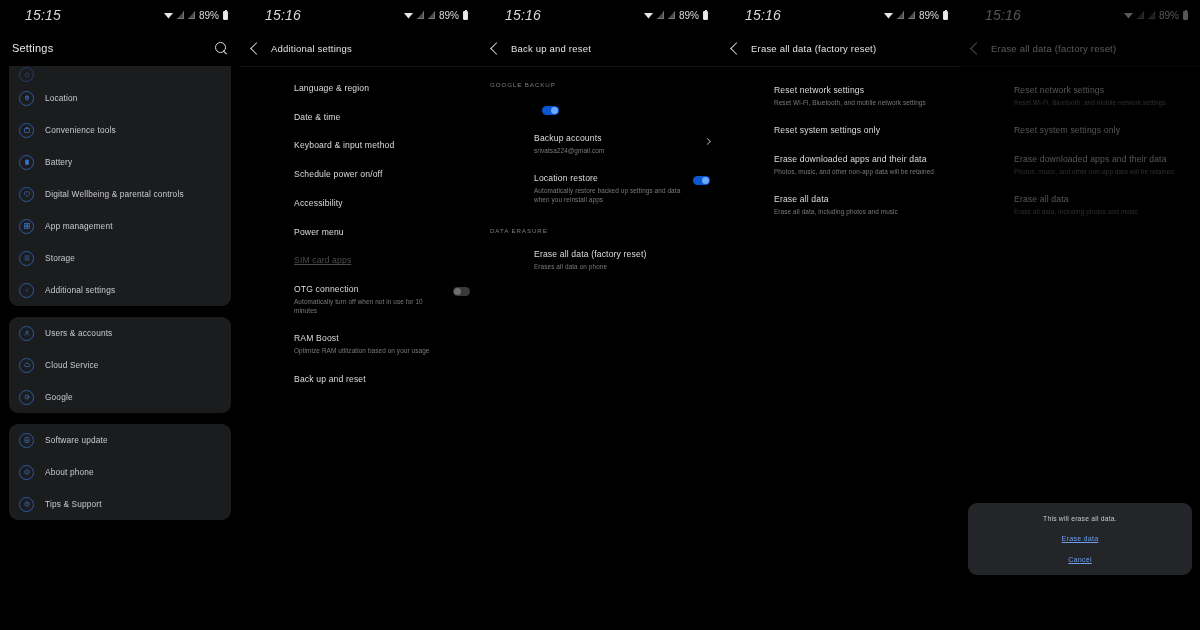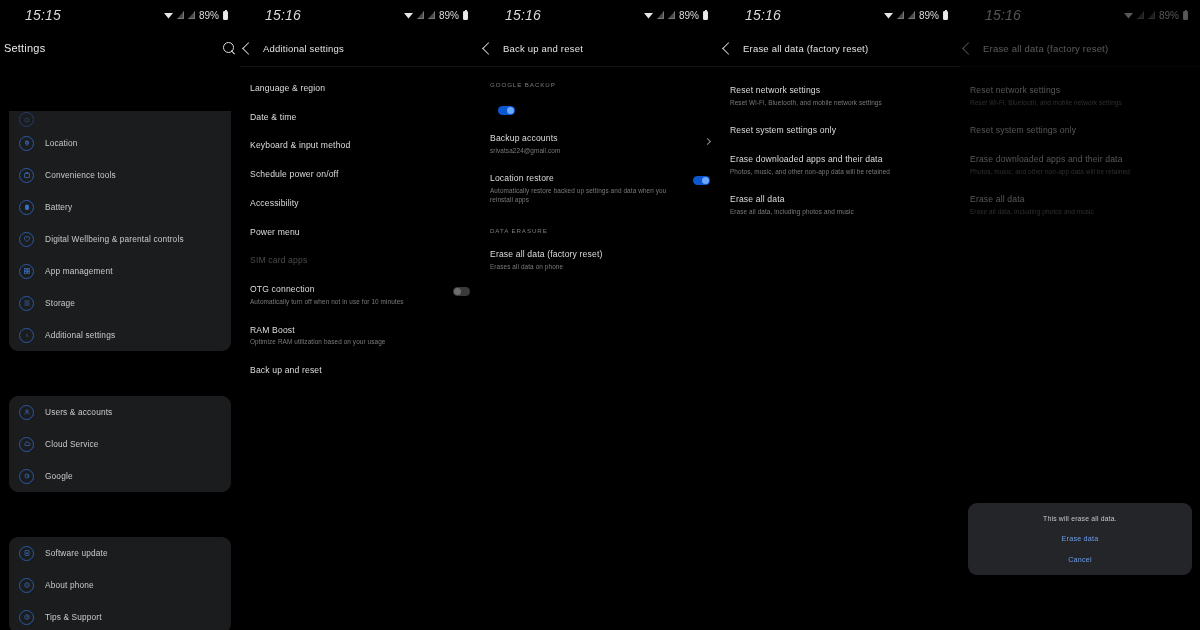--- a/index.html
+++ b/index.html
@@ -52,21 +52,21 @@
   }
   .ico-batt::before {
     content: ""; position: absolute;
     top: -2px; left: 1px; width: 2px; height: 1px; background: #e0e0e0;
   }
 
   
   .appbar {
     height: 36px;
     display: flex; align-items: center;
-    padding: 0 4px;
+    padding: 0 12px;
     position: relative;
   }
   .appbar-title-lg { font-size: 11px; color: #e9e9e9; letter-spacing: .2px; }
   .back-chevron {
     width: 9px; height: 9px;
     border-left: 1.3px solid #cfcfcf;
     border-bottom: 1.3px solid #cfcfcf;
     transform: rotate(45deg);
     margin-right: 10px;
     flex: none;
@@ -88,21 +88,20 @@
     background: #dcdcdc; transform: rotate(45deg); transform-origin: left center;
   }
 
   
   .home-list { padding: 0 9px; }
   .card {
     background: #1b1c1e;
     border-radius: 9px;
     margin-bottom: 11px;
     overflow: hidden;
-    margin-top: 45px;
   }
   .card.clipped-top { border-top-left-radius: 0; border-top-right-radius: 0; }
   .row {
     display: flex; align-items: center;
     height: 32px;
     padding: 0 10px;
   }
   .row.partial { height: 16px; align-items: flex-end; opacity: .55; }
   .ic-circ {
     width: 15px; height: 15px; flex: none;
@@ -112,24 +111,24 @@
     display: flex; align-items: center; justify-content: center;
     color: #3b72c9;
     font-size: 7px; line-height: 1;
   }
   .ic-circ svg { display: block; }
   .row-label { font-size: 8.3px; color: #c9cacc; letter-spacing: .15px; }
 
   
   .divider { height: 1px; background: #141414; }
   .plist { padding: 0 10px; }
-  .pitem { padding: 9px 0 9px; }
+  .pitem { padding: 9px 0 9px; margin-left: 44px; }
   .pitem-title { font-size: 8.6px; color: #dedede; letter-spacing: .15px; line-height: 1.25; }
   .pitem-sub { font-size: 6.4px; color: #7b7b7b; margin-top: 3px; line-height: 1.35; letter-spacing: .1px; }
-  .pitem.disabled .pitem-title { color: #4a4a4a; }
+  .pitem.disabled .pitem-title { color: #4a4a4a; text-decoration: underline; }
   .section-head {
     font-size: 6.2px; color: #7d7d7d;
     letter-spacing: .9px;
     padding: 14px 0 6px;
   }
   .pitem-row { display: flex; align-items: flex-start; }
   .pitem-row .txt { flex: 1; min-width: 0; }
 
   
   .toggle {
@@ -163,20 +162,21 @@
     background: #232528;
     border-radius: 9px;
     padding: 12px 10px 11px;
     text-align: center;
   }
   .dlg-msg { font-size: 6.8px; color: #c7c7c7; letter-spacing: .2px; }
   .dlg-btn {
     font-size: 7.2px; color: #6d9eeb;
     letter-spacing: .2px;
     padding: 7px 0 0;
+    text-decoration: underline;
   }
   .dlg-btn.second { padding-top: 12px; }
 </style>
 </head>
 <body>
 
 <div class="filmstrip">
 
   <div class="panel">
     <div class="panel-inner">

